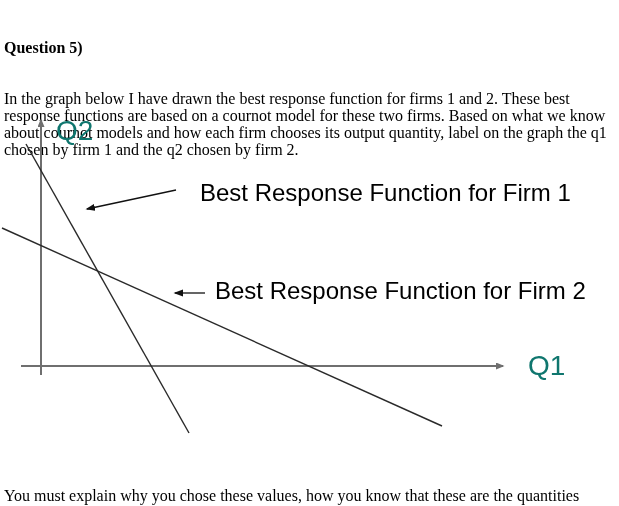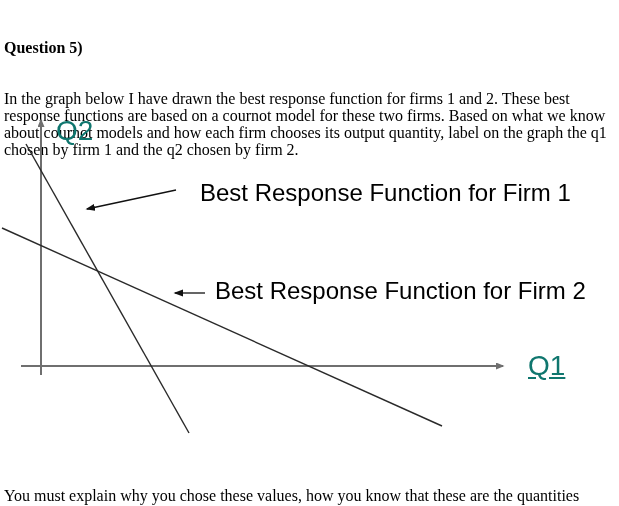--- a/index.html
+++ b/index.html
@@ -79,21 +79,21 @@
     <line x1="26" y1="144" x2="189" y2="433" stroke-width="1.4" stroke="#2a2a2a"></line>
 
     <line x1="2" y1="228" x2="442" y2="426" stroke-width="1.4" stroke="#2a2a2a"></line>
 
     <line x1="176" y1="190" x2="87" y2="209" stroke-width="1.3" marker-end="url(#ah-black)" stroke="#111111"></line>
 
     <line x1="205" y1="293" x2="175" y2="293" stroke-width="1.3" marker-end="url(#ah-black)" stroke="#111111"></line>
   </svg>
 
   <div class="axis-label" style="left:56px; top:118px;">Q2</div>
-  <div class="axis-label" style="left:528px; top:353px;text-decoration:underline;">Q1</div>
+  <div class="axis-label" style="left:528px; top:353px;">Q1</div>
 
   <div class="annotation-label" style="left:200px; top:181px;">Best Response Function for Firm 1</div>
   <div class="annotation-label" style="left:215px; top:279px;text-align:center;">Best Response Function for Firm 2</div>
 
   <div class="serif-block" style="top:453px;">
     <div>You must explain why you chose these values, how you know that these are the quantities
 chosen by the two firms for this cournot model. What property does this solution represent?</div>
   </div>
 
 </div>

